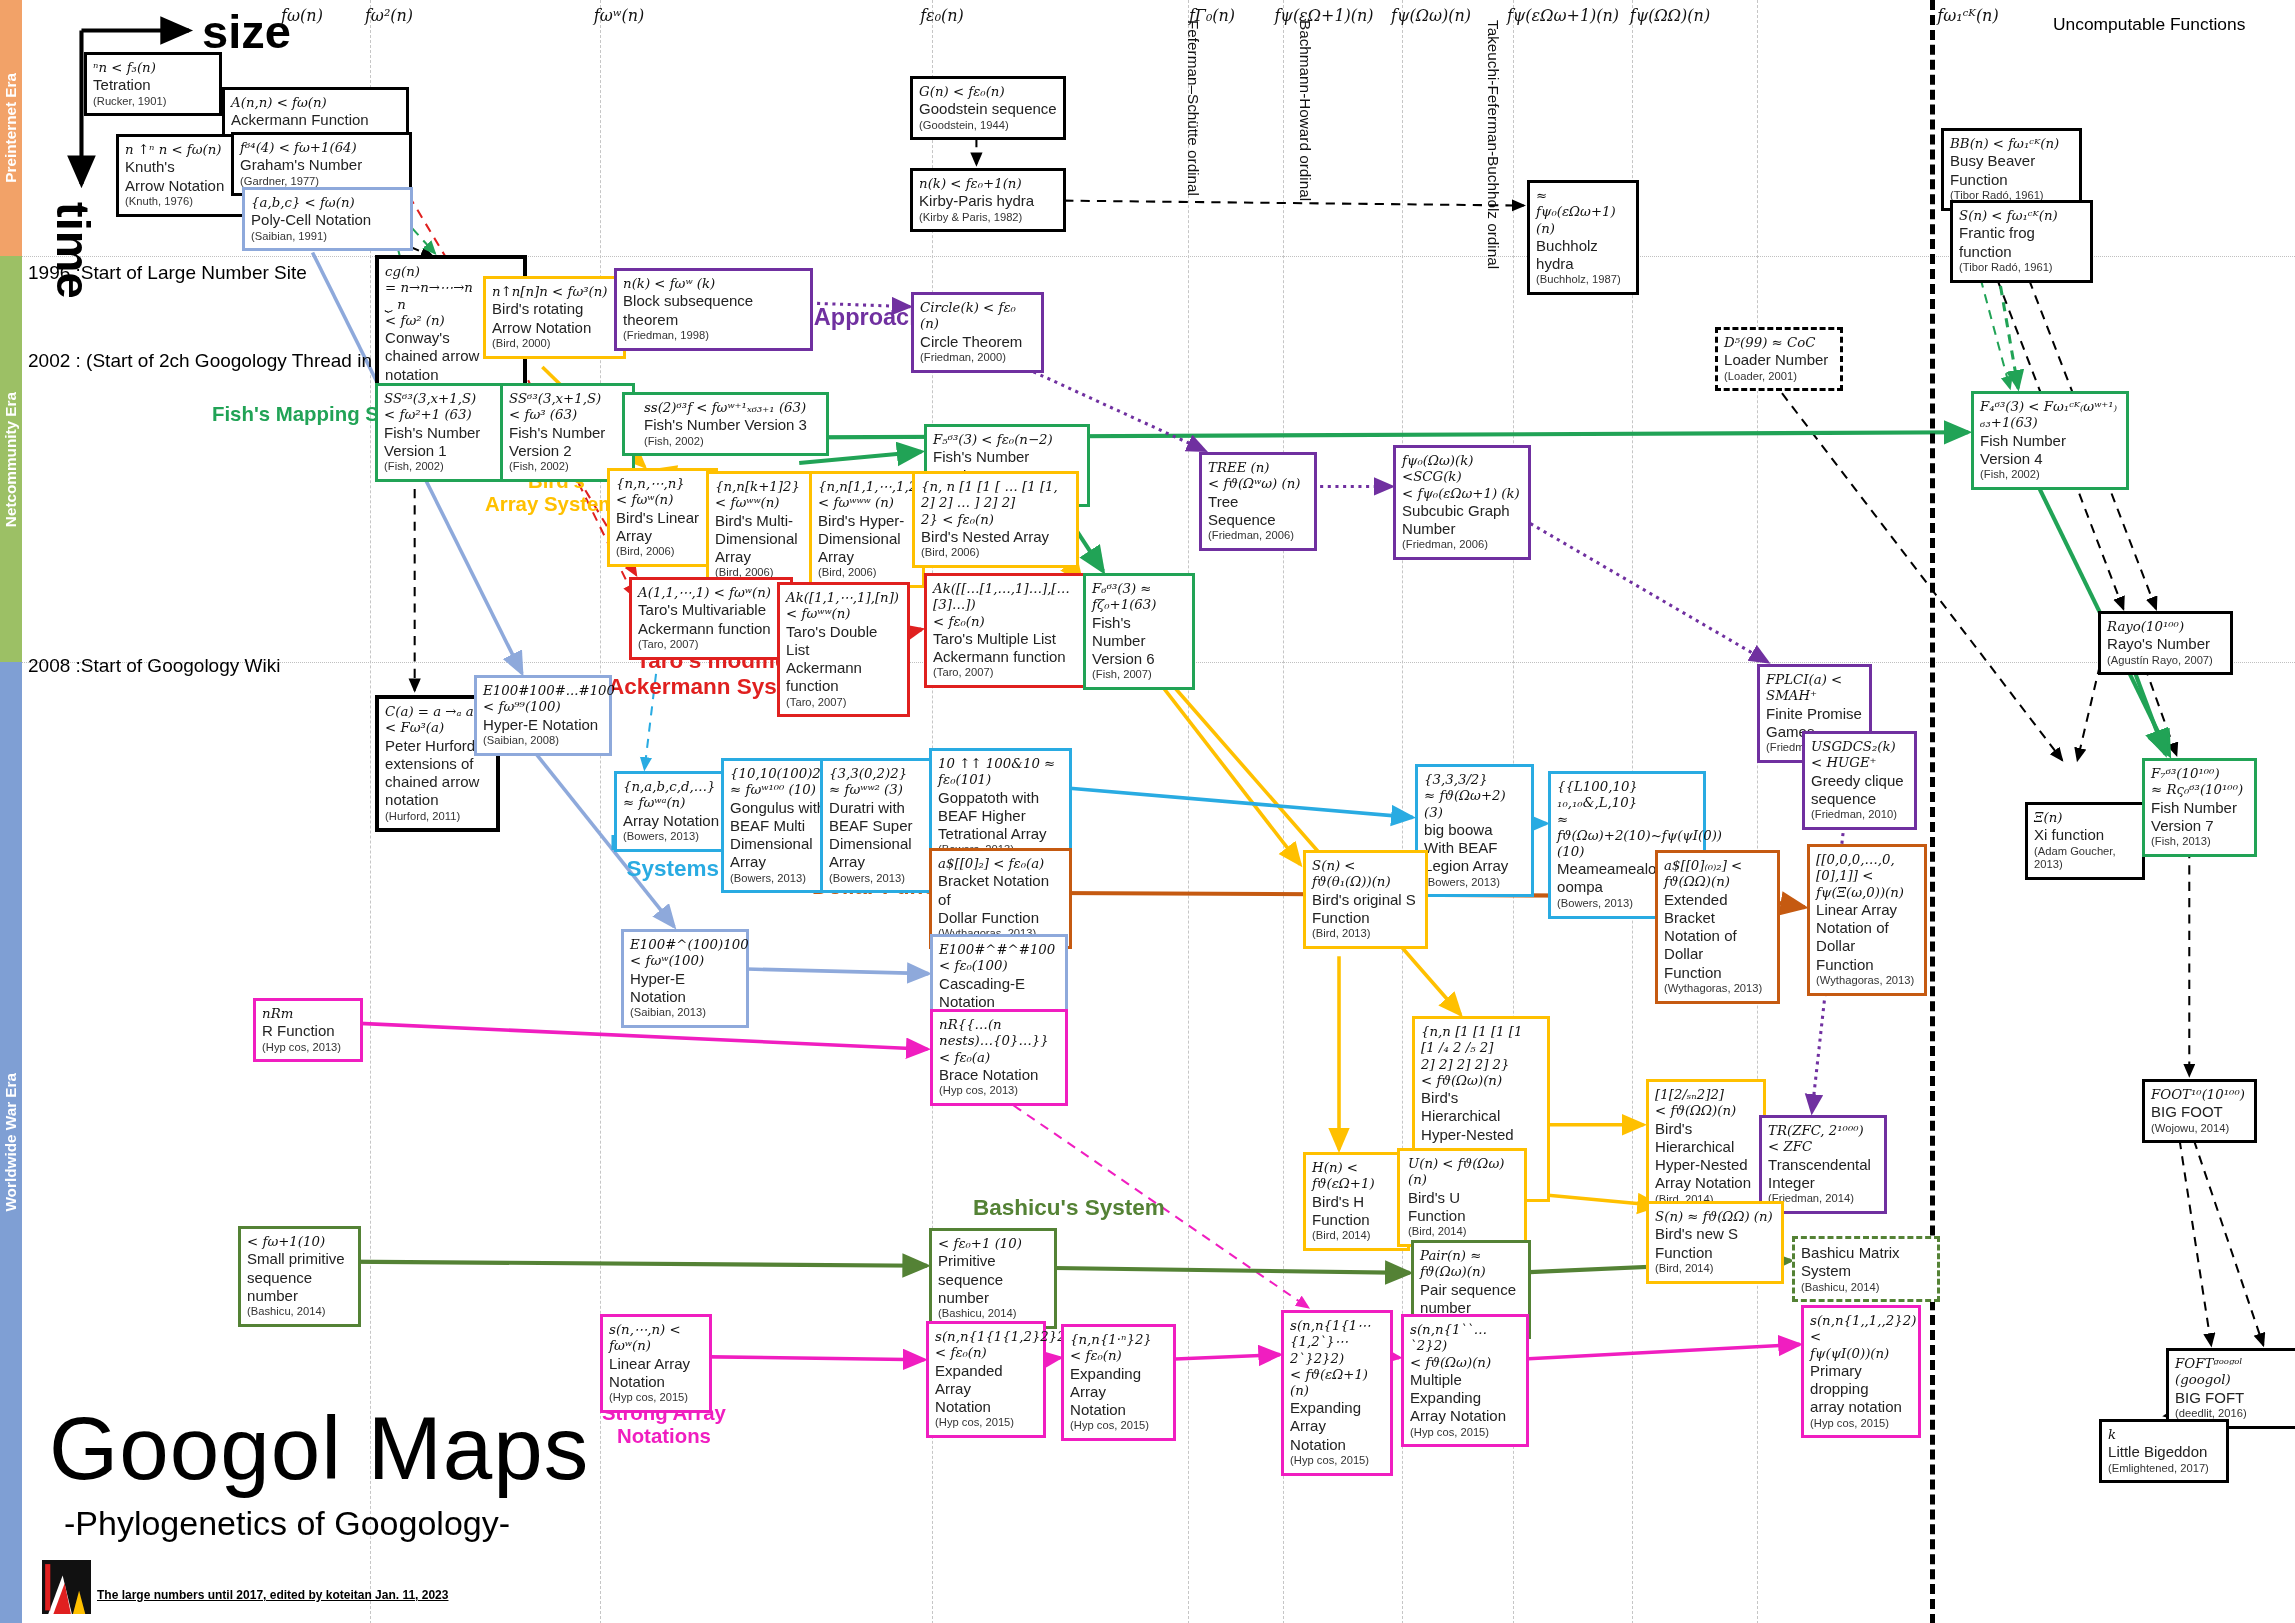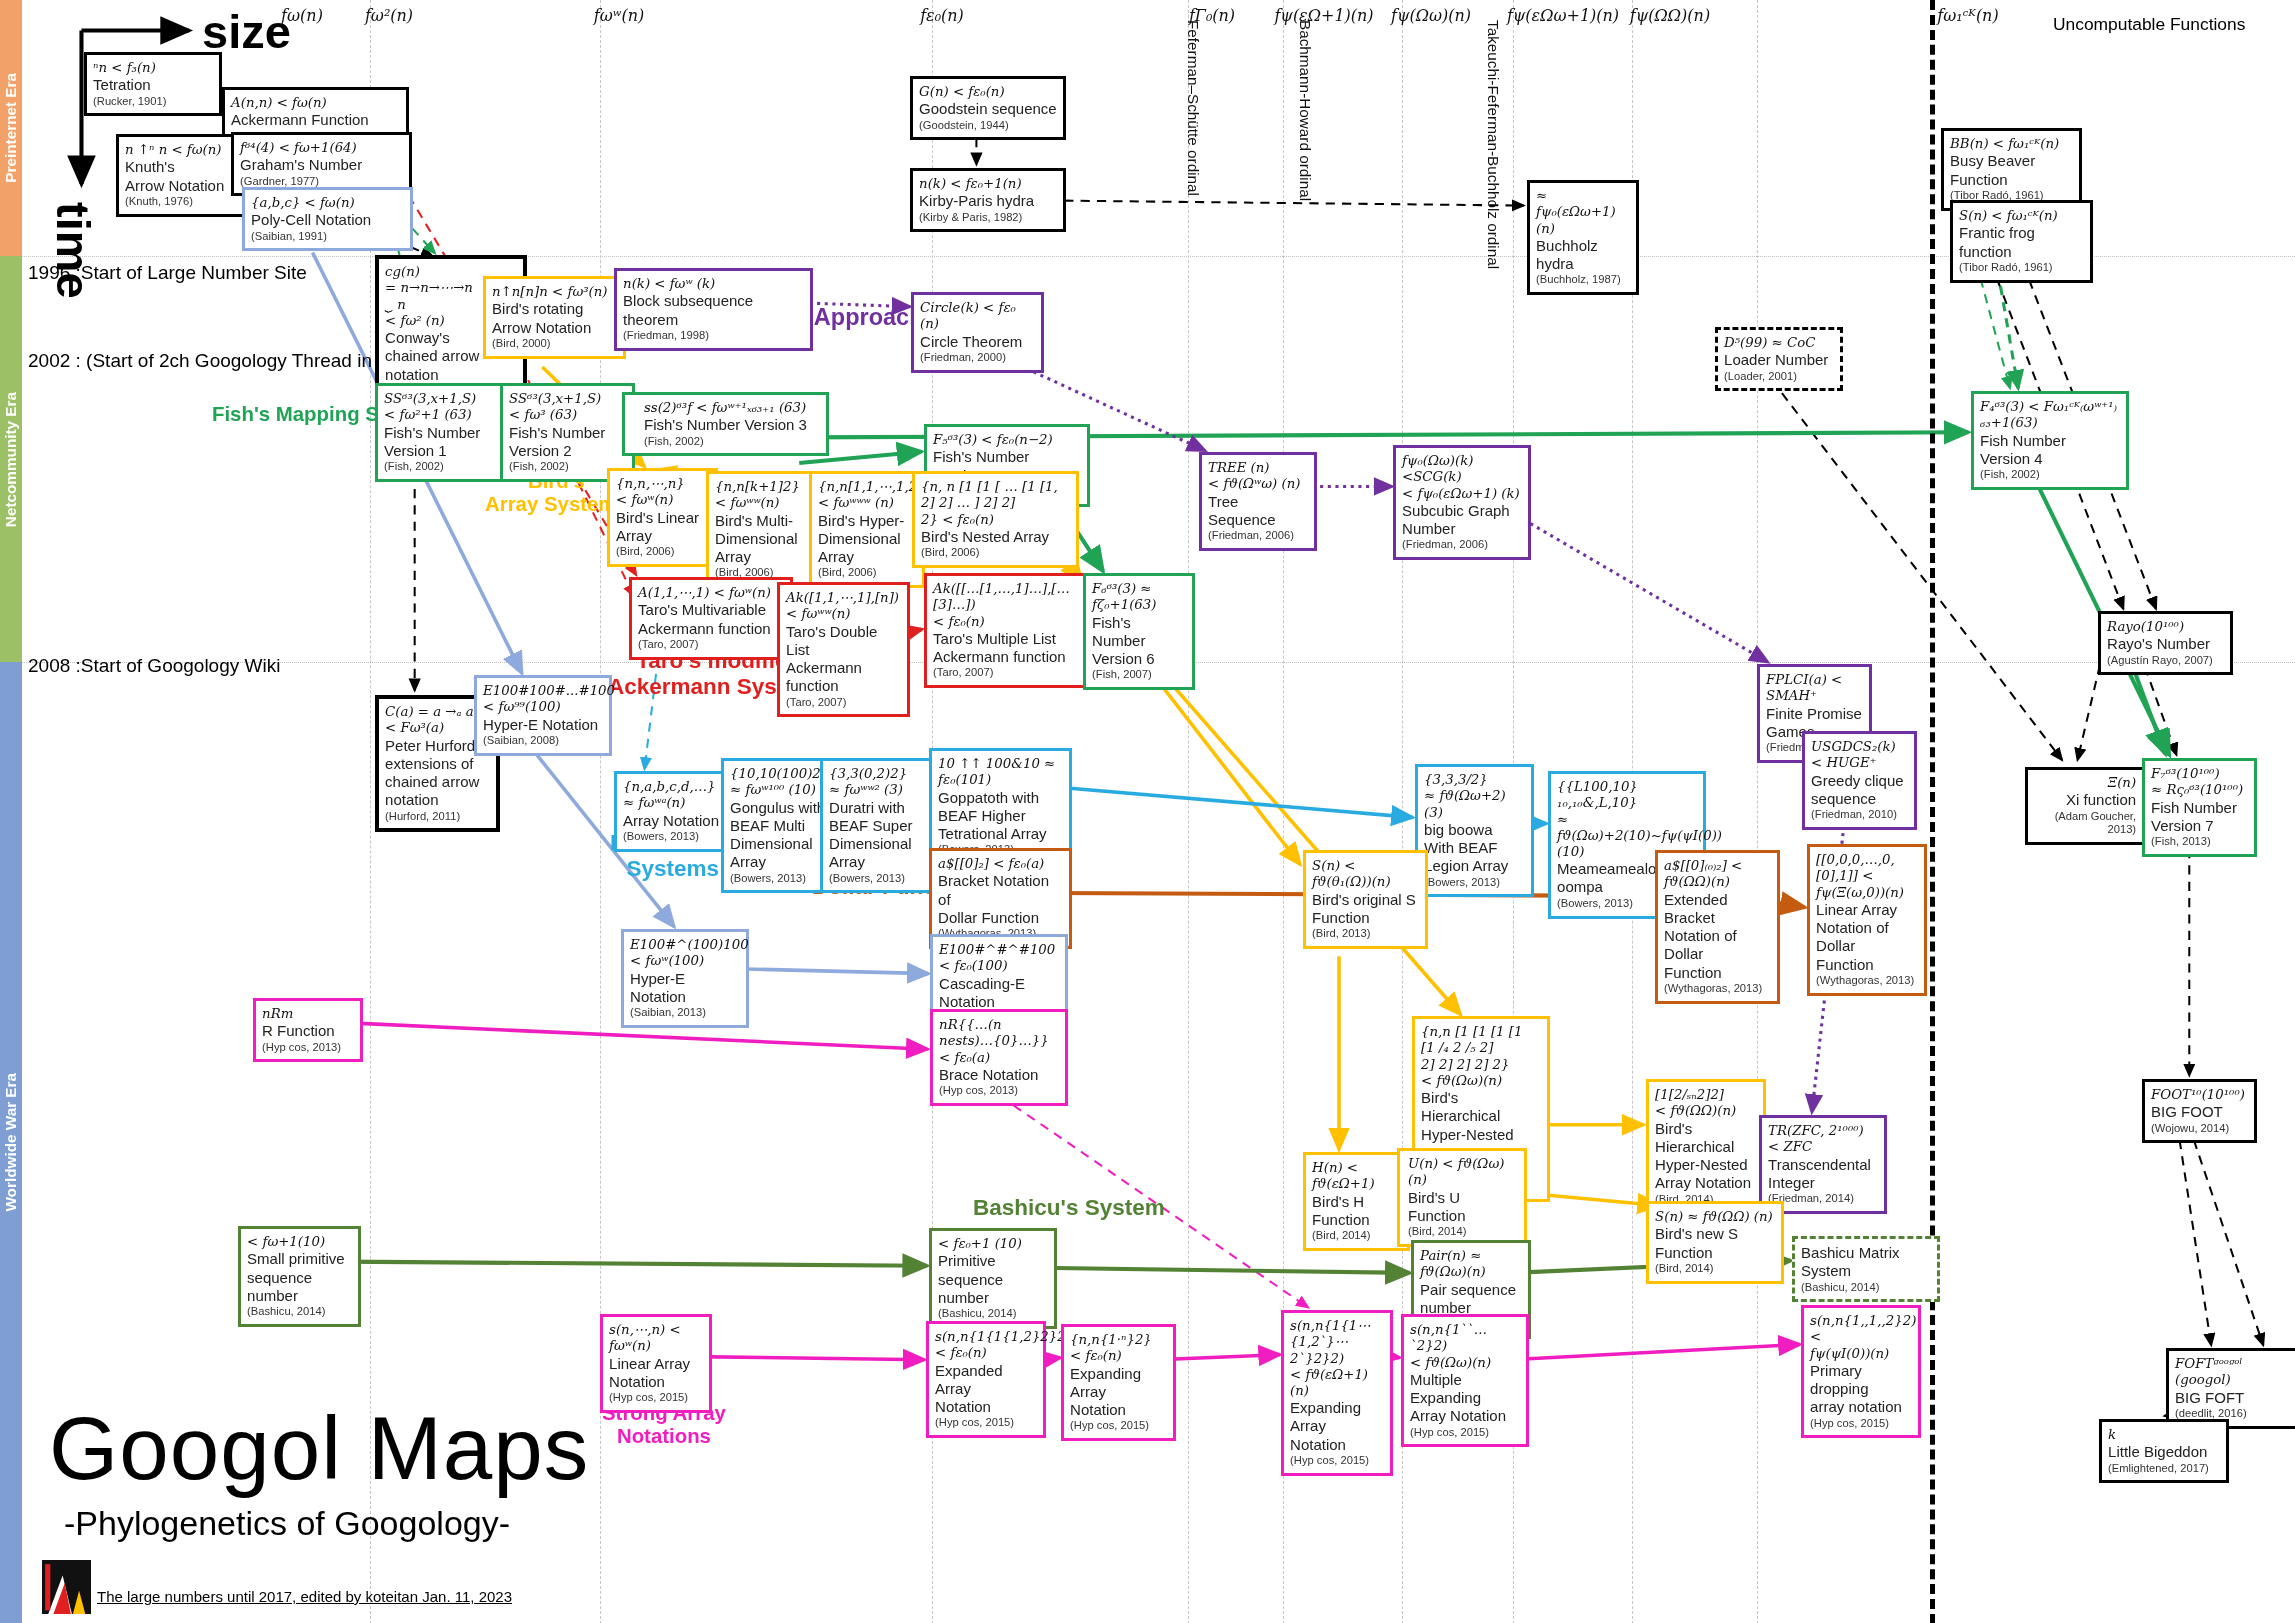--- a/index.html
+++ b/index.html
@@ -16,21 +16,21 @@
   .ordinal{position:absolute;writing-mode:vertical-rl;font-size:15.3px;color:#111;z-index:4;white-space:nowrap;}
   .tlabel{position:absolute;font-size:19px;color:#000;z-index:4;white-space:nowrap;}
   .rlabel{position:absolute;z-index:4;white-space:pre-line;text-align:center;font-weight:bold;line-height:1.15;}
   .node{position:absolute;background:#fff;border:3.1px solid #000;padding:5.1px 6.1px;z-index:5;line-height:1.22;}
   .node .lm{display:block;font-family:"DejaVu Serif",serif;font-style:italic;font-size:13.3px;color:#111;}
   .node .ln{display:block;font-size:15px;color:#222;}
   .node .lc{display:block;font-size:11.2px;color:#333;}
   .title-block{position:absolute;z-index:6;color:#000;}
   #main-title{font-size:89px;font-weight:400;letter-spacing:1px;}
   #sub-title{font-size:34px;}
-  #caption{font-size:15px;text-decoration:underline;}
+  #caption{font-size:12px;text-decoration:underline;font-weight:bold;}
   #uncomputable{position:absolute;font-size:17.4px;color:#000;z-index:4;white-space:nowrap;}
   #logo{position:absolute;z-index:6;}
 </style>
 </head>
 <body>
 
 <div id="canvas">
 
   <svg id="edges" width="2295" height="1624" viewBox="0 0 4494 3179">
       <defs>
@@ -615,21 +615,21 @@
       <span class="lm">fψ(ψI(0))(n)</span>
       <span class="ln">Primary dropping</span>
       <span class="ln">array notation</span>
       <span class="lc">(Hyp cos, 2015)</span>
     </div>
     <div class="node" style="left: 2098px; top: 611px; width: 117px; border-color: rgb(0, 0, 0);">
       <span class="lm">Rayo(10¹⁰⁰)</span>
       <span class="ln">Rayo's Number</span>
       <span class="lc">(Agustín Rayo, 2007)</span>
     </div>
-    <div class="node" style="left: 2025px; top: 767px; width: 102px; border-color: rgb(0, 0, 0); text-align: right;">
+    <div class="node" style="left: 2025px; top: 802px; width: 102px; border-color: rgb(0, 0, 0);">
       <span class="lm">Ξ(n)</span>
       <span class="ln">Xi function</span>
       <span class="lc">(Adam Goucher, 2013)</span>
     </div>
     <div class="node" style="left: 2142px; top: 758px; width: 97px; border-color: rgb(33, 163, 86);">
       <span class="lm">F₇⁶³(10¹⁰⁰)</span>
       <span class="lm">≈ Rς₀⁶³(10¹⁰⁰)</span>
       <span class="ln">Fish Number</span>
       <span class="ln">Version 7</span>
       <span class="lc">(Fish, 2013)</span>

